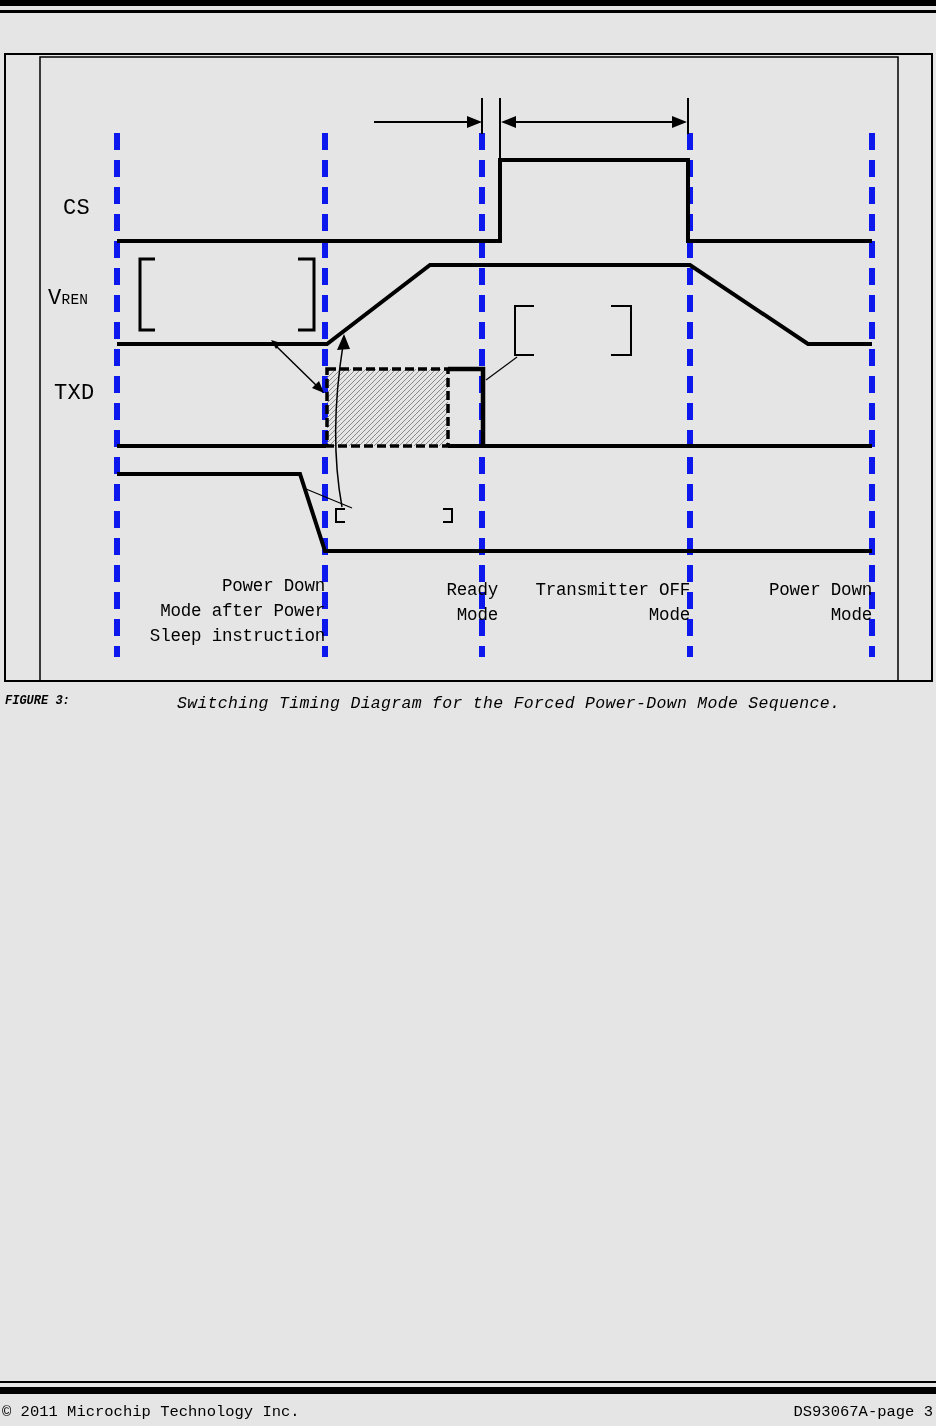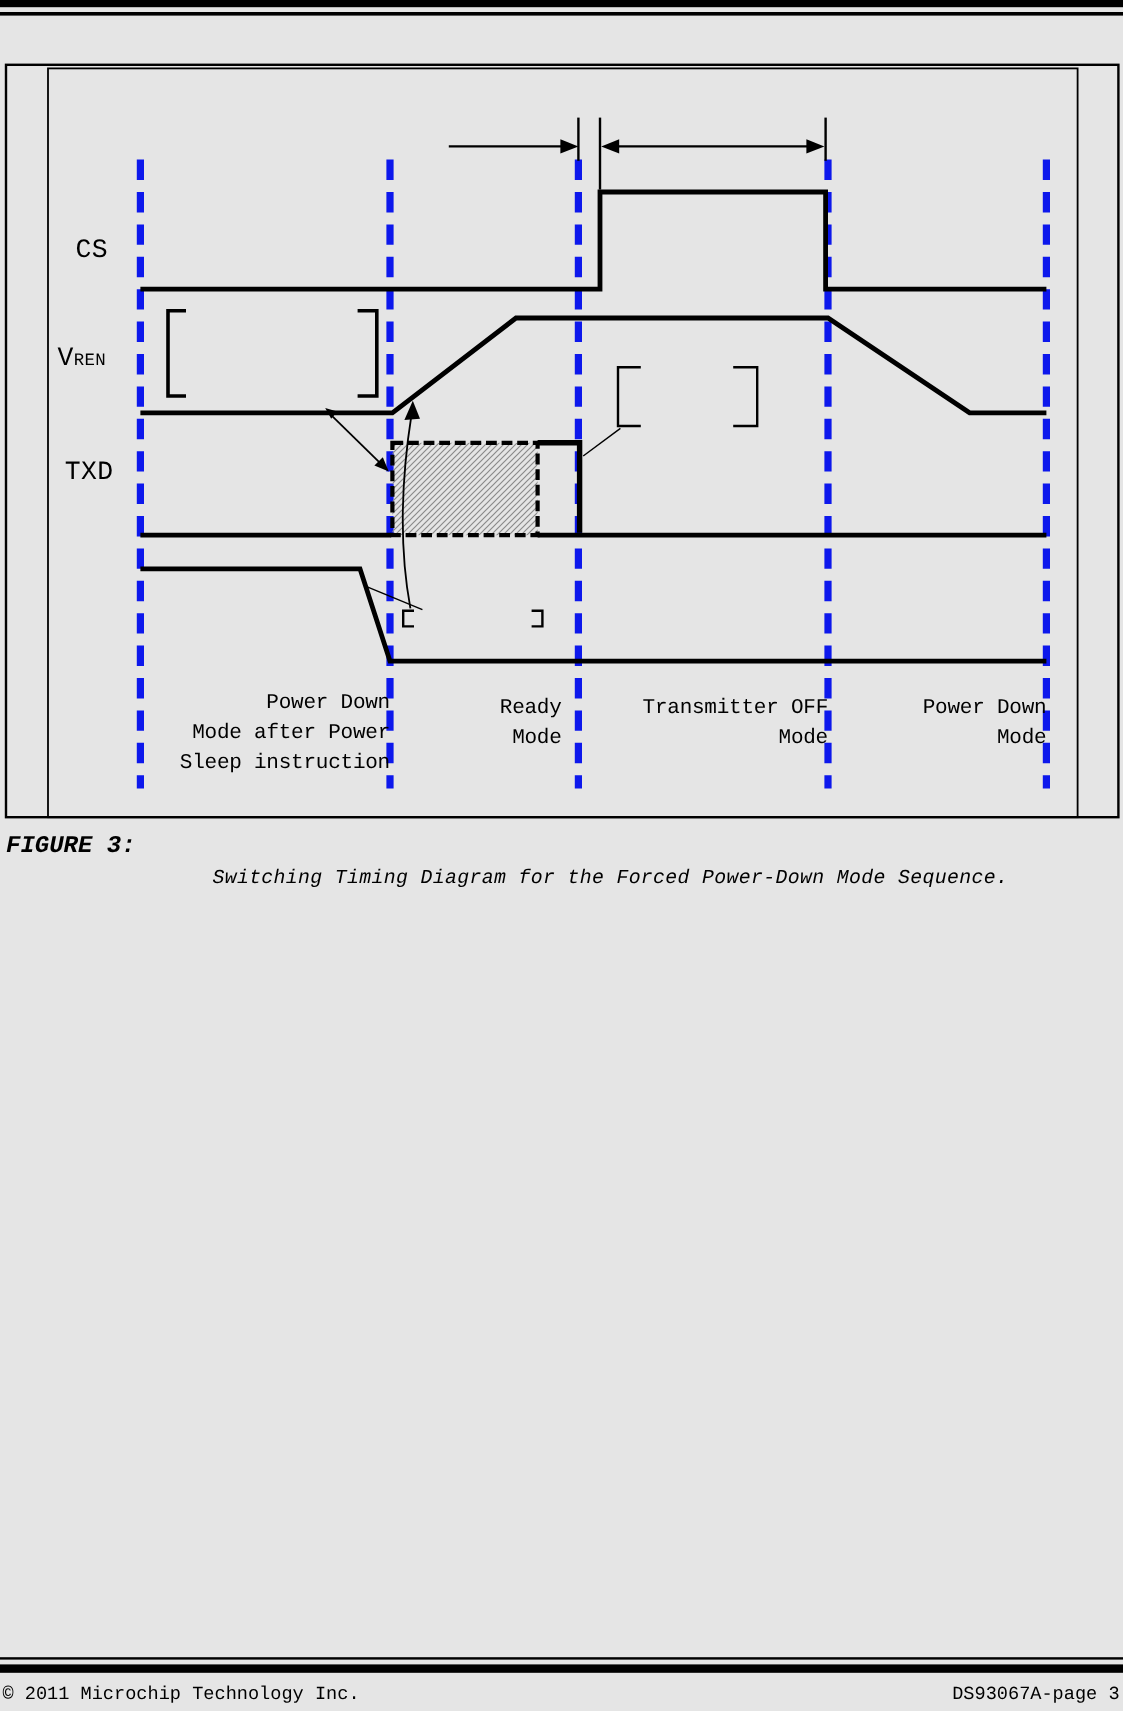--- a/index.html
+++ b/index.html
@@ -12,25 +12,25 @@
   .bar-thick-bottom{top:1387px;height:7px;}
   .diagram-svg{position:absolute;left:0;top:0;}
   .sig-label{position:absolute;font-size:22px;font-weight:400;letter-spacing:0.3px;white-space:nowrap;}
   .sig-label .sub{font-size:14.5px;letter-spacing:0.2px;}
   .lbl-cs{left:63px;top:196px;}
   .lbl-vren{left:48px;top:286px;}
   .lbl-txd{left:54px;top:381px;}
   .mode-label{position:absolute;text-align:right;font-size:17.5px;line-height:25px;letter-spacing:-0.2px;}
   .mode-label span{display:block;}
   .mode-1{left:117px;width:208px;top:574px;}
-  .mode-2{left:311px;width:157px;top:578px;}
+  .mode-2{left:341px;width:157px;top:578px;}
   .mode-3{left:482px;width:208px;top:578px;}
   .mode-4{left:690px;width:182px;top:578px;}
-  .caption-label{position:absolute;left:5px;top:694px;font-size:20px;font-weight:bold;font-style:italic;white-space:nowrap;}
-  .caption-text{position:absolute;left:177px;top:722px;font-size:16.5px;font-style:italic;letter-spacing:0.3px;white-space:nowrap;}
+  .caption-label{position:absolute;left:5px;top:694px;font-size:12px;font-weight:bold;font-style:italic;white-space:nowrap;}
+  .caption-text{position:absolute;left:177px;top:694px;font-size:16.5px;font-style:italic;letter-spacing:0.3px;white-space:nowrap;}
   .footer-text{position:absolute;top:1403px;font-size:15.5px;white-space:nowrap;}
   .footer-left{left:2px;}
   .footer-right{right:3px;text-align:left;}
 </style>
 </head>
 <body>
 
 <div class="page">
 
   <div class="hbar bar-thick-top"></div>

